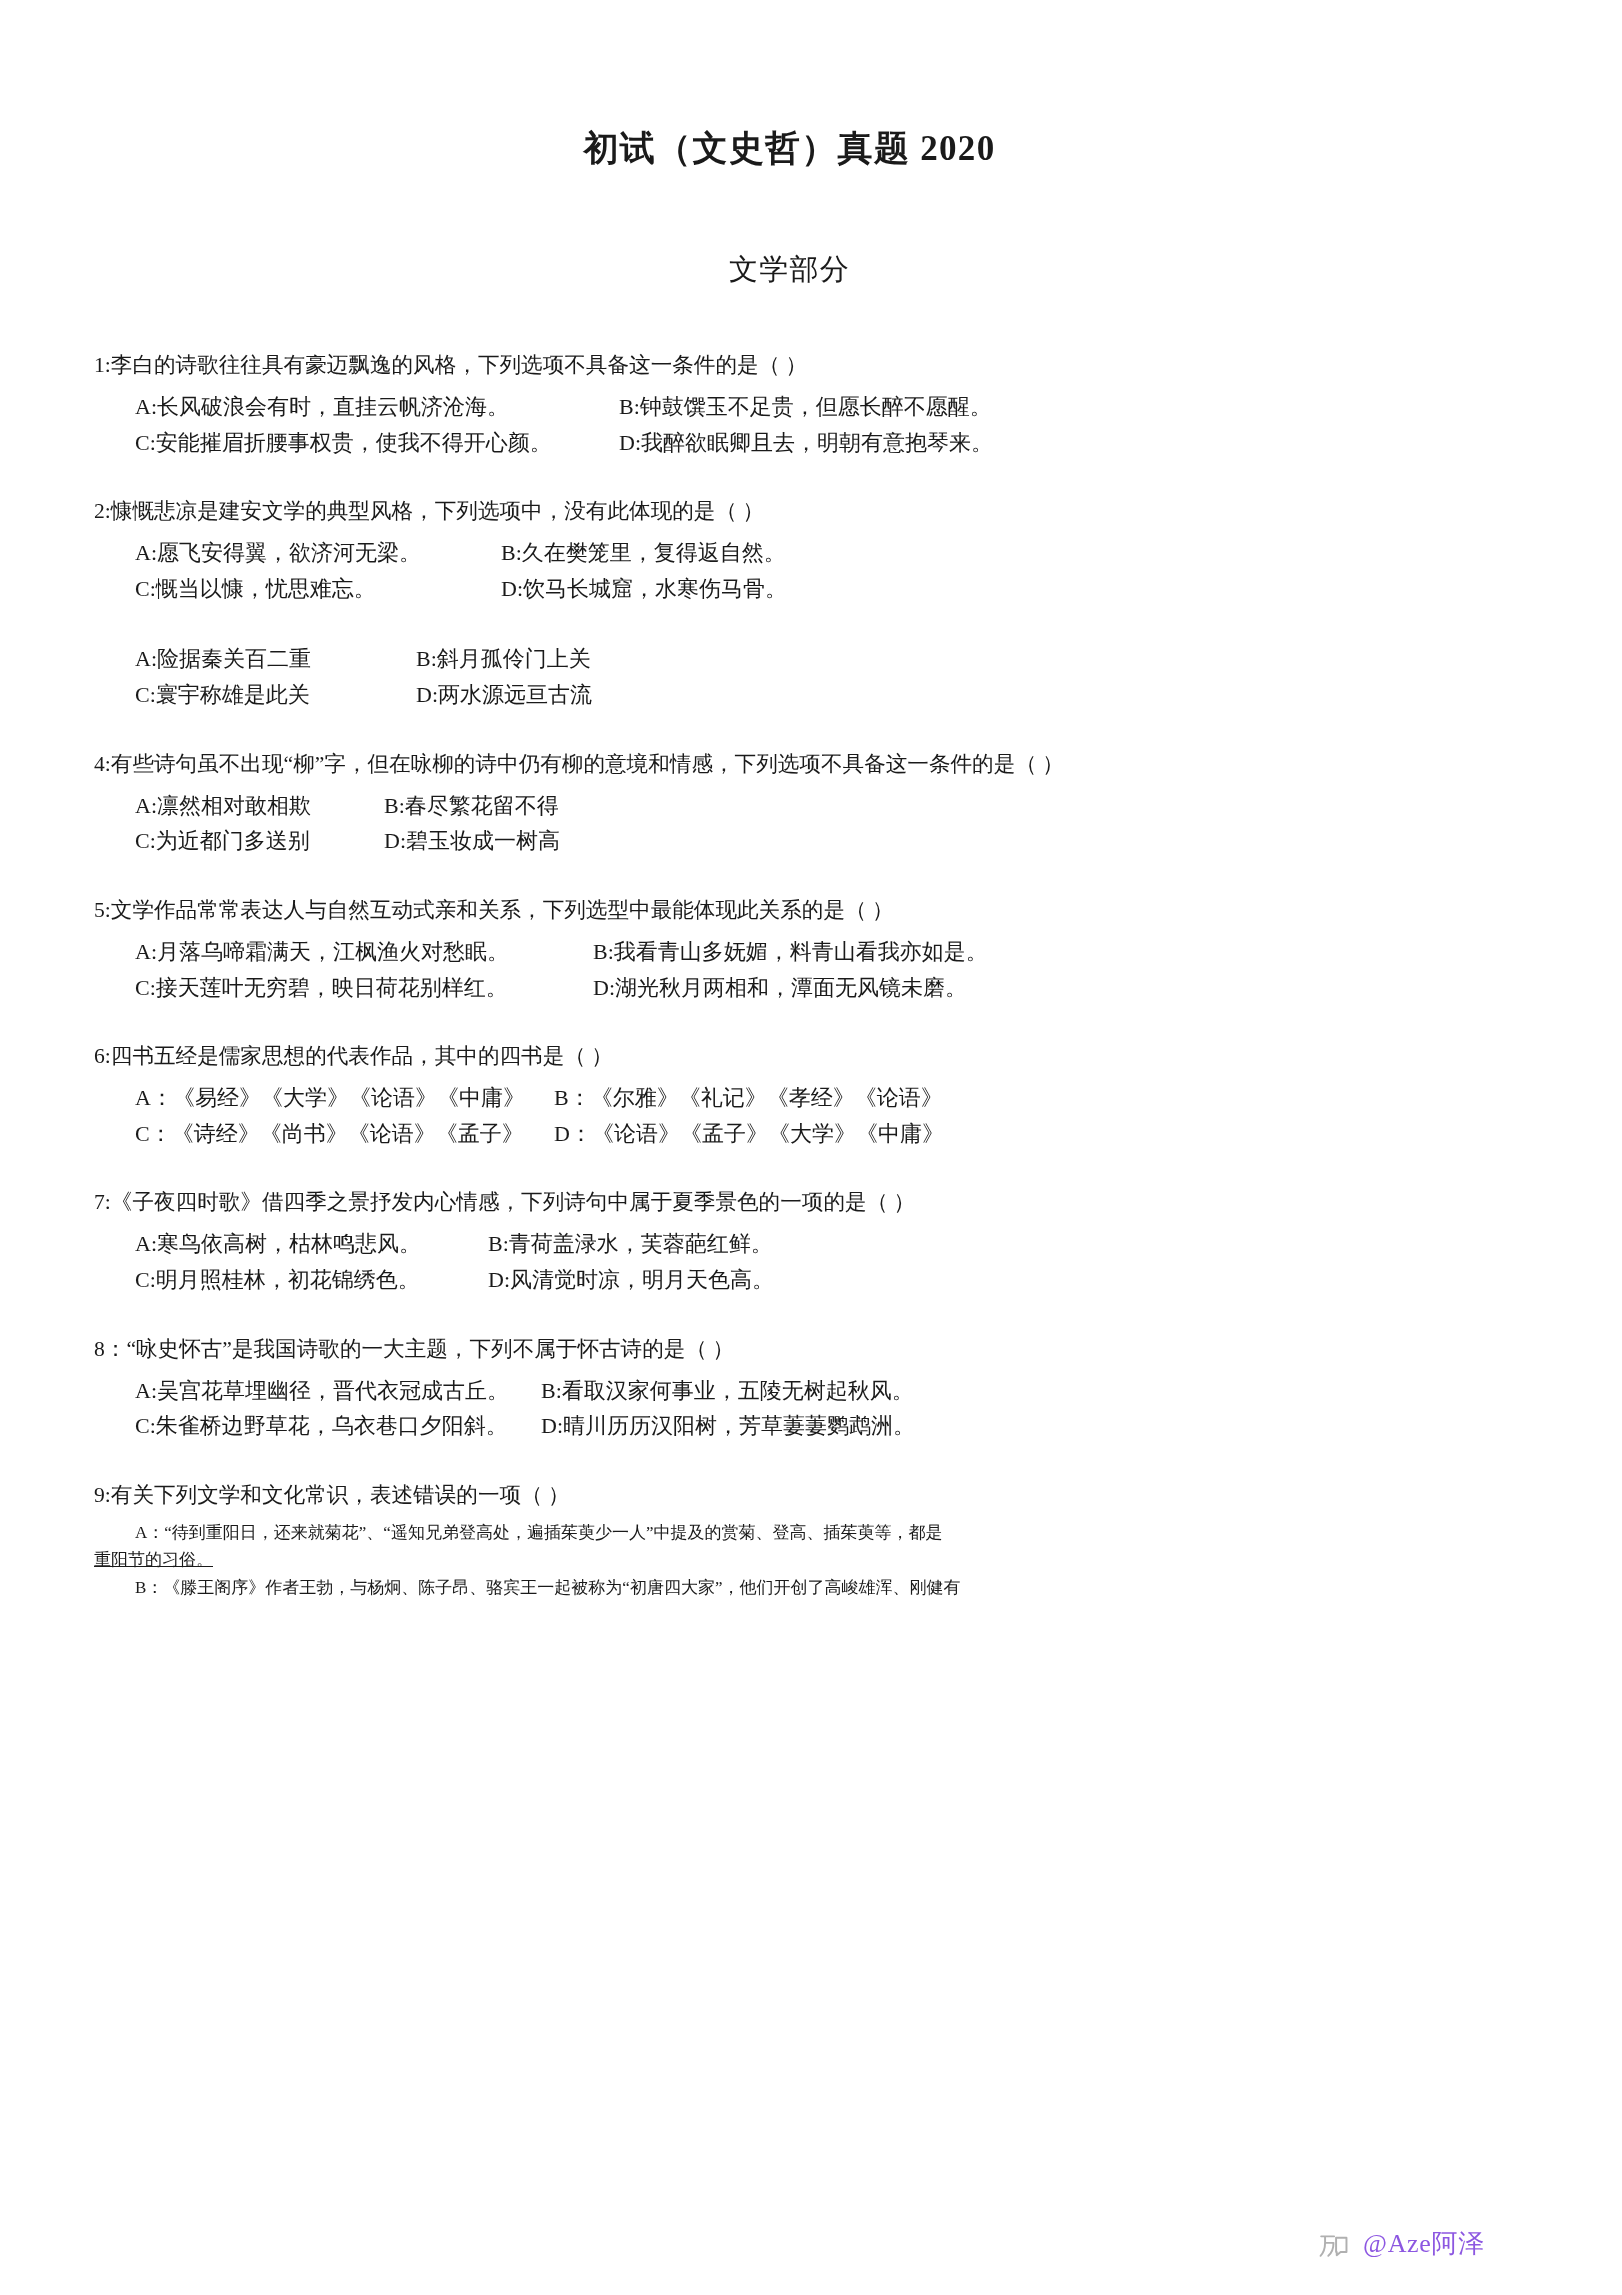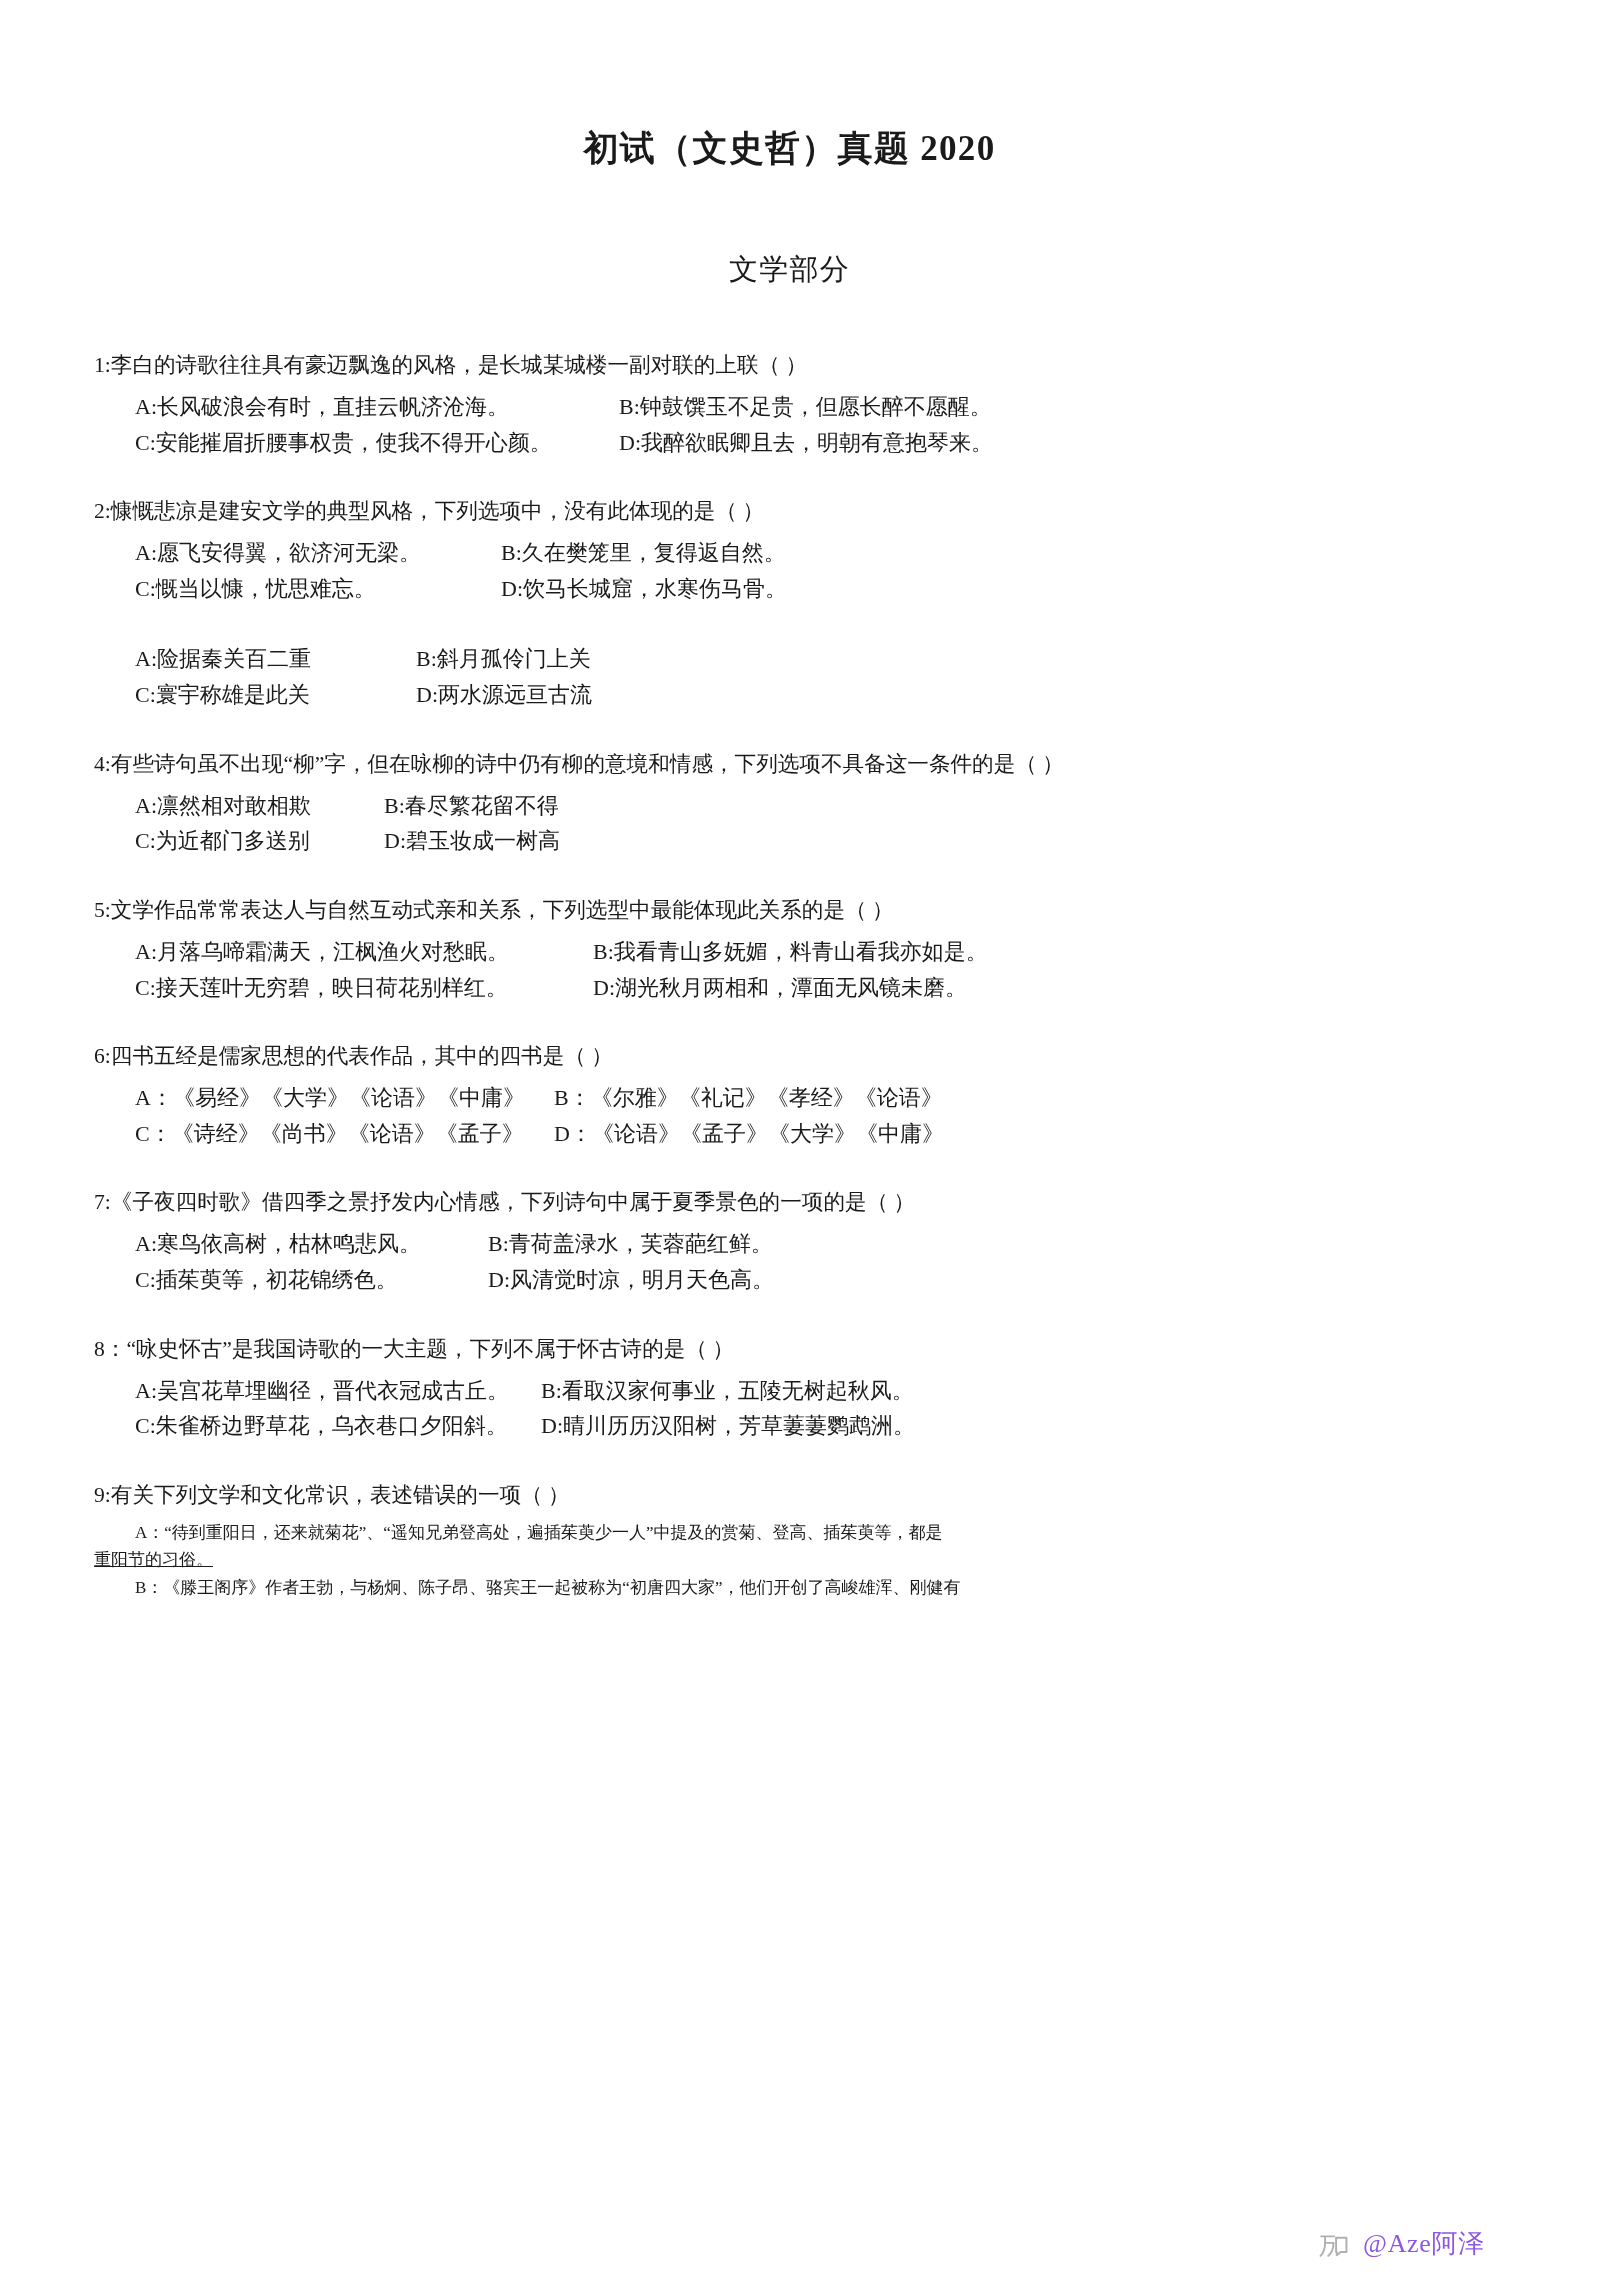--- a/index.html
+++ b/index.html
@@ -109,21 +109,21 @@
 
 <div class="page">
 
   <div class="doc-title">初试（文史哲）真题 2020</div>
 
   <div class="section-title">文学部分</div>
 
   <div class="questions">
 
     <div class="q-block">
-      <div class="q-stem">1:李白的诗歌往往具有豪迈飘逸的风格，是长城某城楼一副对联的上联（    ）</div>
+      <div class="q-stem">1:李白的诗歌往往具有豪迈飘逸的风格，下列选项不具备这一条件的是（    ）</div>
       <div class="q-options">
         <div class="opt-row">
           <span class="opt w-a-740">A:长风破浪会有时，直挂云帆济沧海。</span><span class="opt">B:钟鼓馔玉不足贵，但愿长醉不愿醒。</span>
         </div>
         <div class="opt-row">
           <span class="opt w-a-740">C:安能摧眉折腰事权贵，使我不得开心颜。</span><span class="opt">D:我醉欲眠卿且去，明朝有意抱琴来。</span>
         </div>
       </div>
     </div>
 
@@ -186,21 +186,21 @@
       </div>
     </div>
 
     <div class="q-block">
       <div class="q-stem">7:《子夜四时歌》借四季之景抒发内心情感，下列诗句中属于夏季景色的一项的是（ ）</div>
       <div class="q-options">
         <div class="opt-row">
           <span class="opt w-a-540">A:寒鸟依高树，枯林鸣悲风。</span><span class="opt">B:青荷盖渌水，芙蓉葩红鲜。</span>
         </div>
         <div class="opt-row">
-          <span class="opt w-a-540">C:插茱萸等，初花锦绣色。</span><span class="opt">D:风清觉时凉，明月天色高。</span>
+          <span class="opt w-a-540">C:明月照桂林，初花锦绣色。</span><span class="opt">D:风清觉时凉，明月天色高。</span>
         </div>
       </div>
     </div>
 
     <div class="q-block">
       <div class="q-stem">8：“咏史怀古”是我国诗歌的一大主题，下列不属于怀古诗的是（ ）</div>
       <div class="q-options">
         <div class="opt-row">
           <span class="opt w-a-620">A:吴宫花草埋幽径，晋代衣冠成古丘。</span><span class="opt">B:看取汉家何事业，五陵无树起秋风。</span>
         </div>

